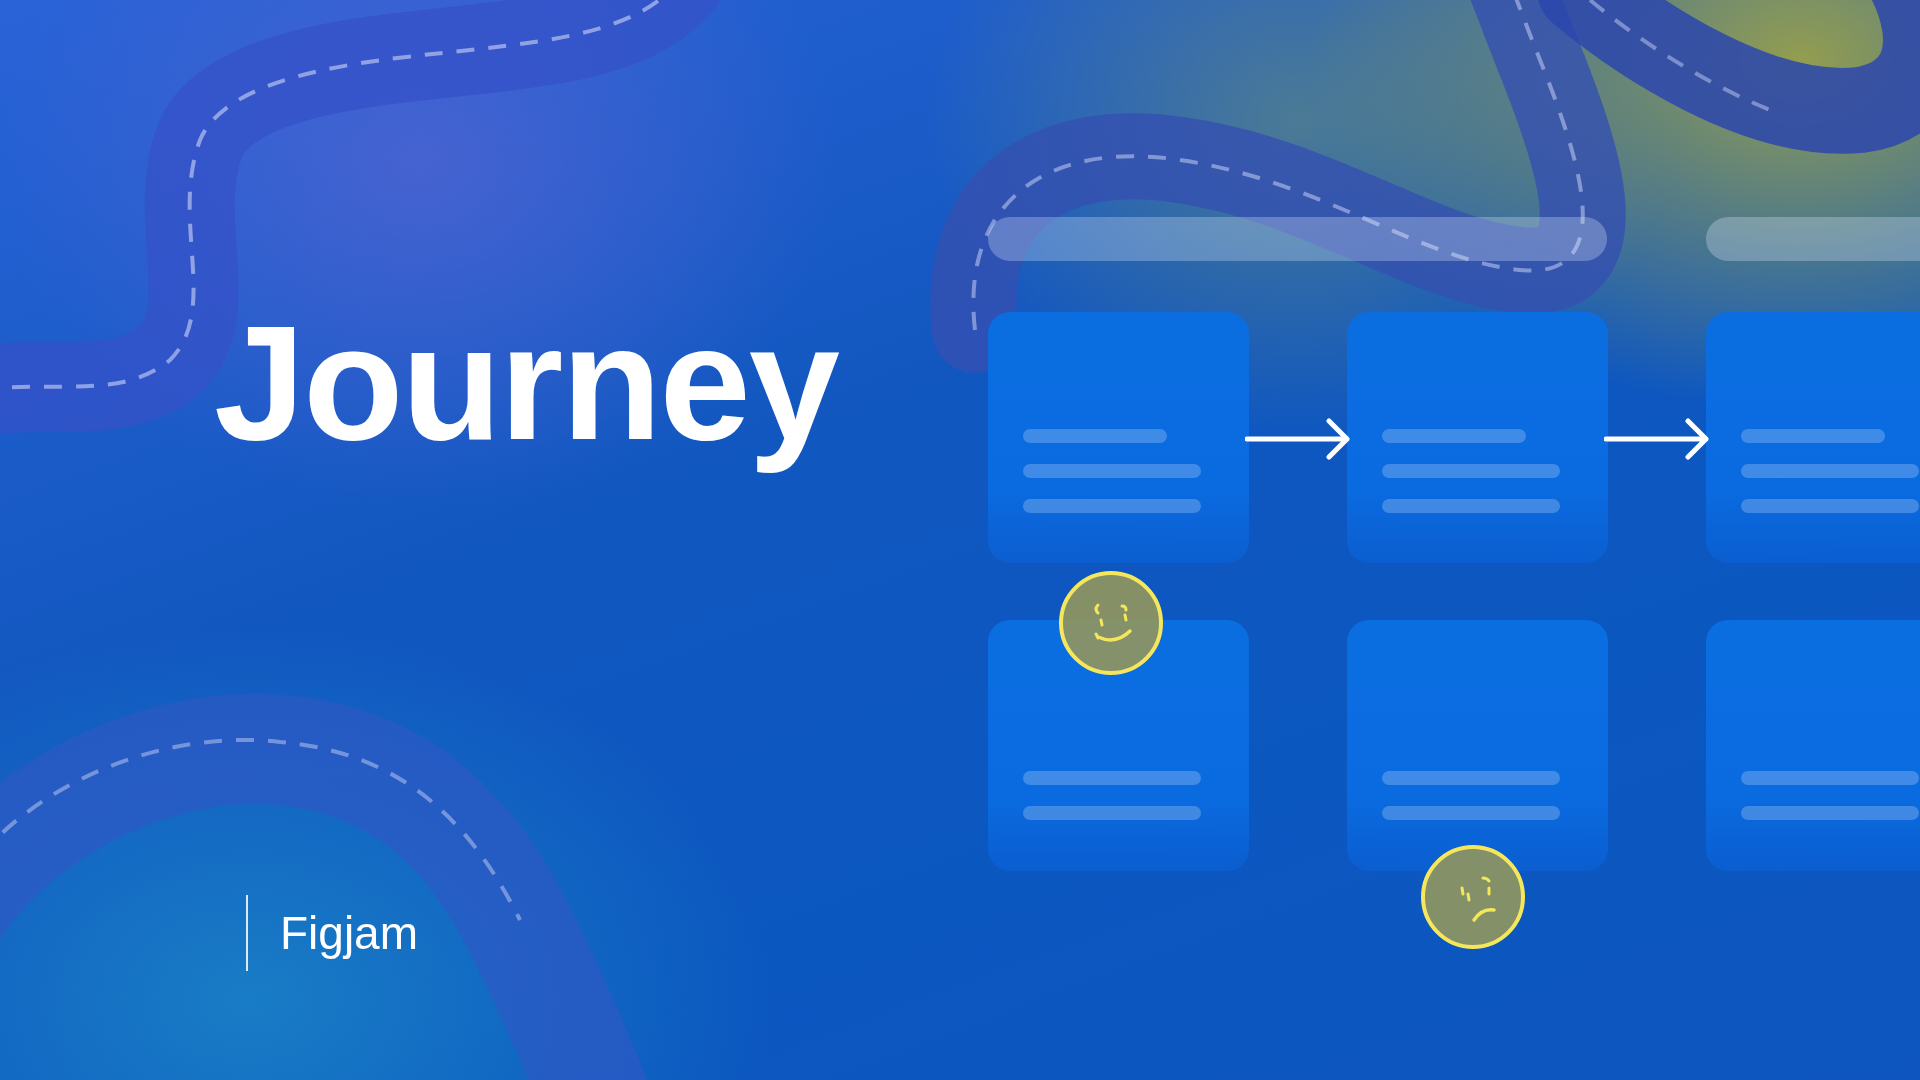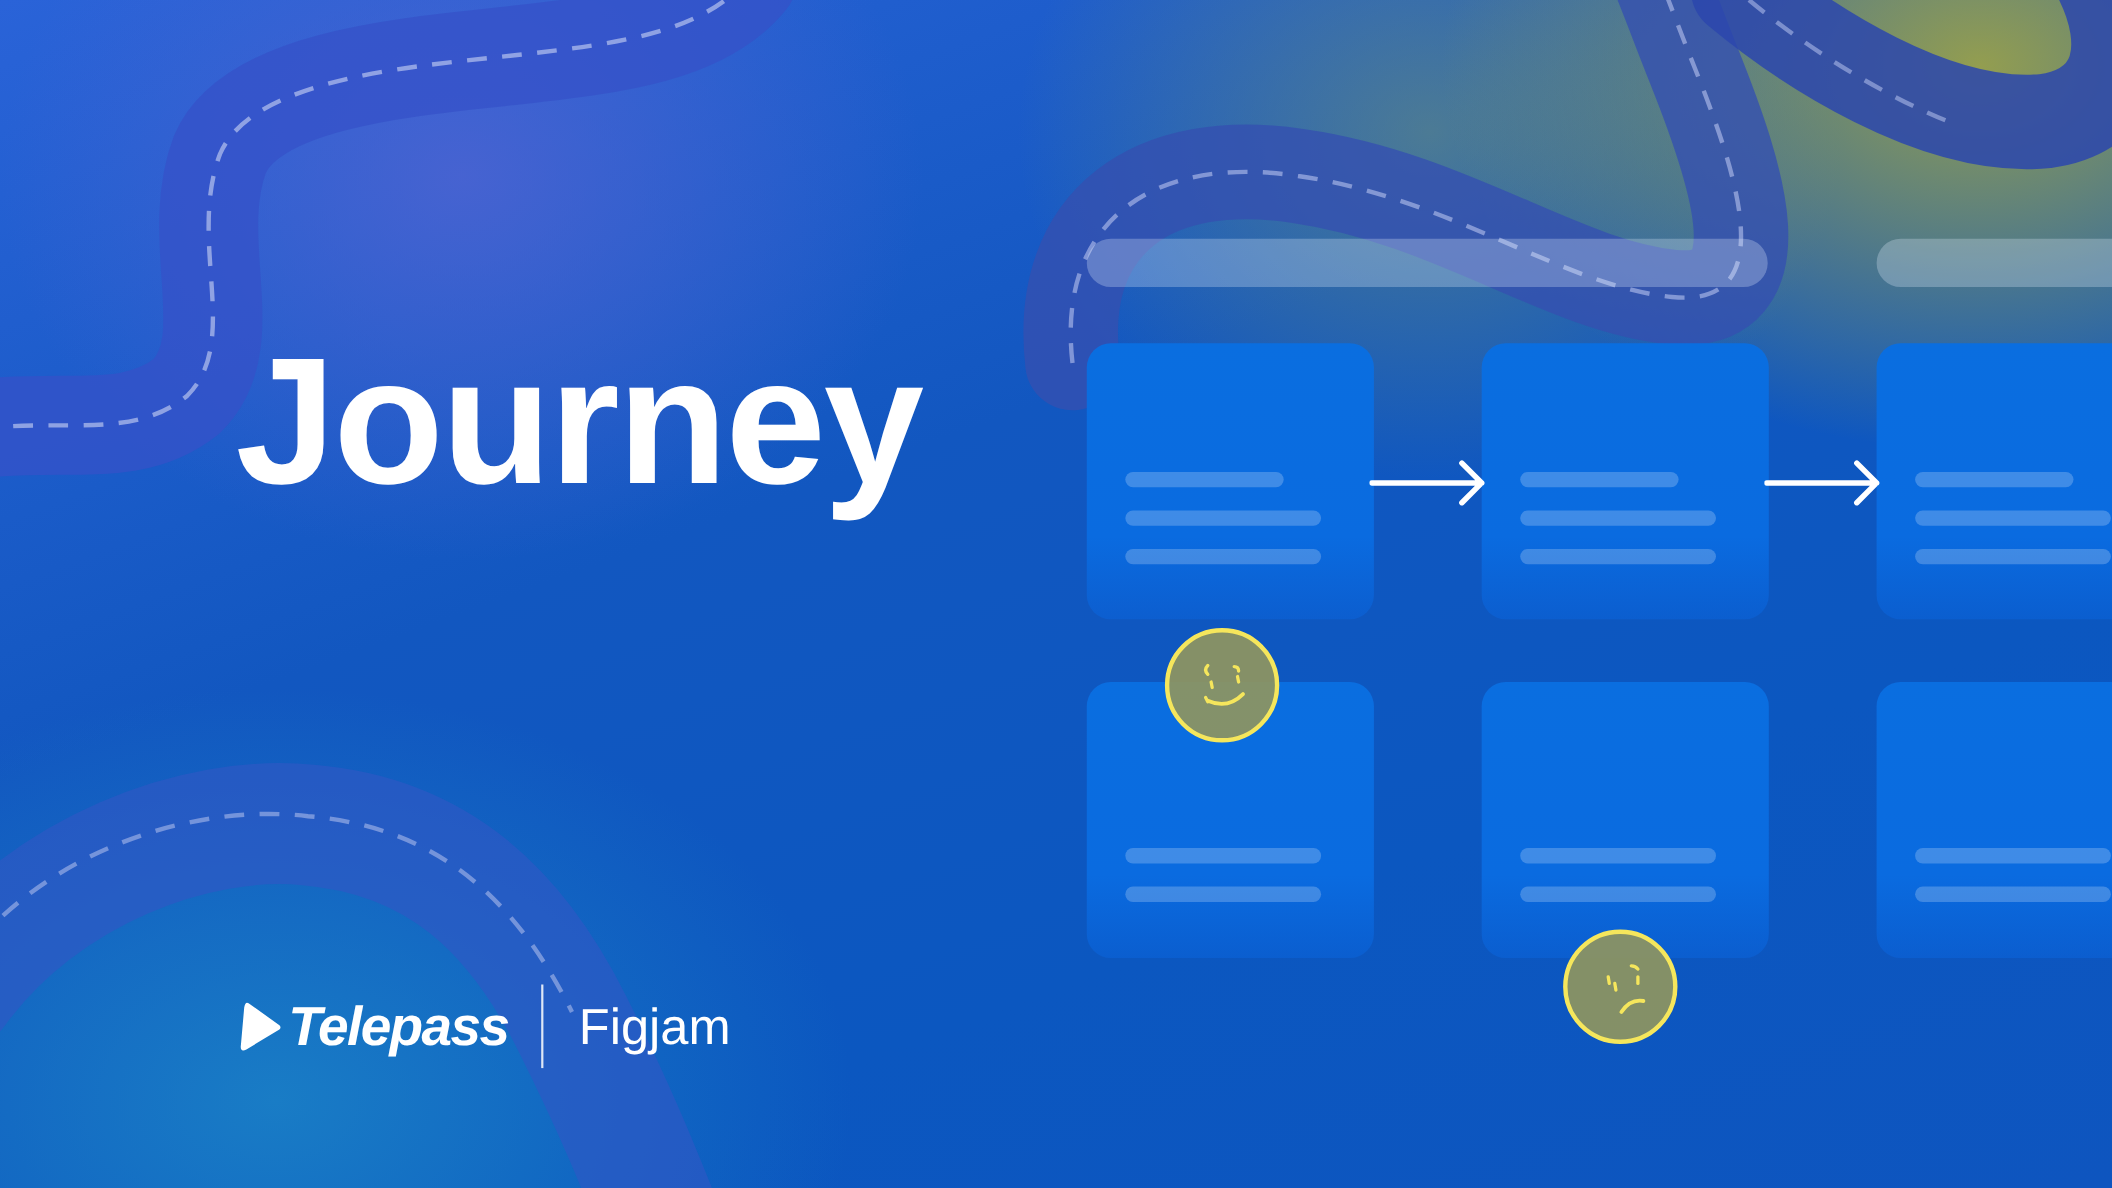--- a/index.html
+++ b/index.html
@@ -99,21 +99,15 @@
 <svg class="emoji" style="left:1420px;top:844px;" width="106" height="106" viewBox="0 0 106 106">
   <circle cx="53" cy="53" r="50" fill="#8f9560" fill-opacity="0.92" stroke="#f5e65c" stroke-width="4"></circle>
   <path d="M42 44 l1 6" fill="none" stroke="#f5e65c" stroke-width="3" stroke-linecap="round"></path>
   <path d="M48 50 l1 6" fill="none" stroke="#f5e65c" stroke-width="3" stroke-linecap="round"></path>
   <path d="M63 34 q4 0 6 3" fill="none" stroke="#f5e65c" stroke-width="3" stroke-linecap="round"></path>
   <path d="M69 44 l0 6" fill="none" stroke="#f5e65c" stroke-width="3" stroke-linecap="round"></path>
   <path d="M54 76 q8 -12 20 -10" fill="none" stroke="#f5e65c" stroke-width="3.5" stroke-linecap="round"></path>
 </svg>
 
 <div class="footer">
-  <div class="brand">
-    <svg width="40" height="46" viewBox="0 0 40 46">
-      <path d="M10 2 L38 22 Q40 24 38 26 L8 44 Q2 47 3 40 L6 6 Q7 0 10 2 Z" fill="#fff"></path>
-    </svg>
-    <span>Telepass</span>
-  </div>
   <div class="divider"></div>
   <div class="product">Figjam</div>
 </div>
 
 </body></html>

